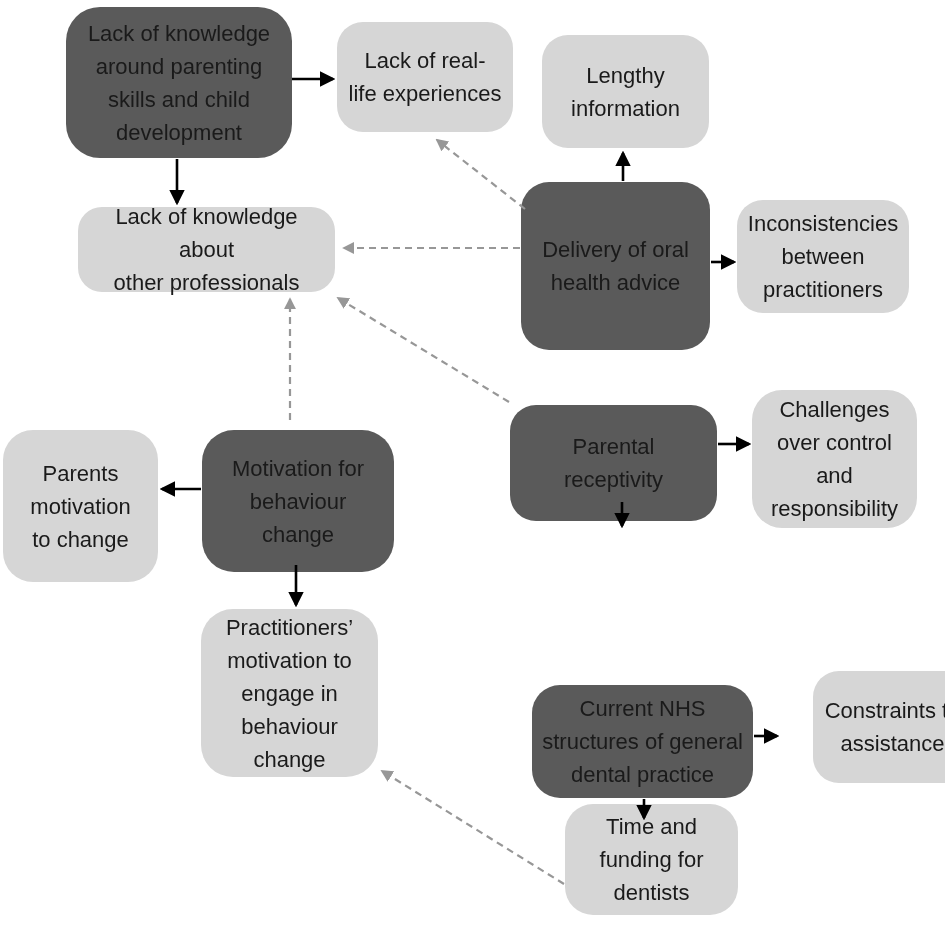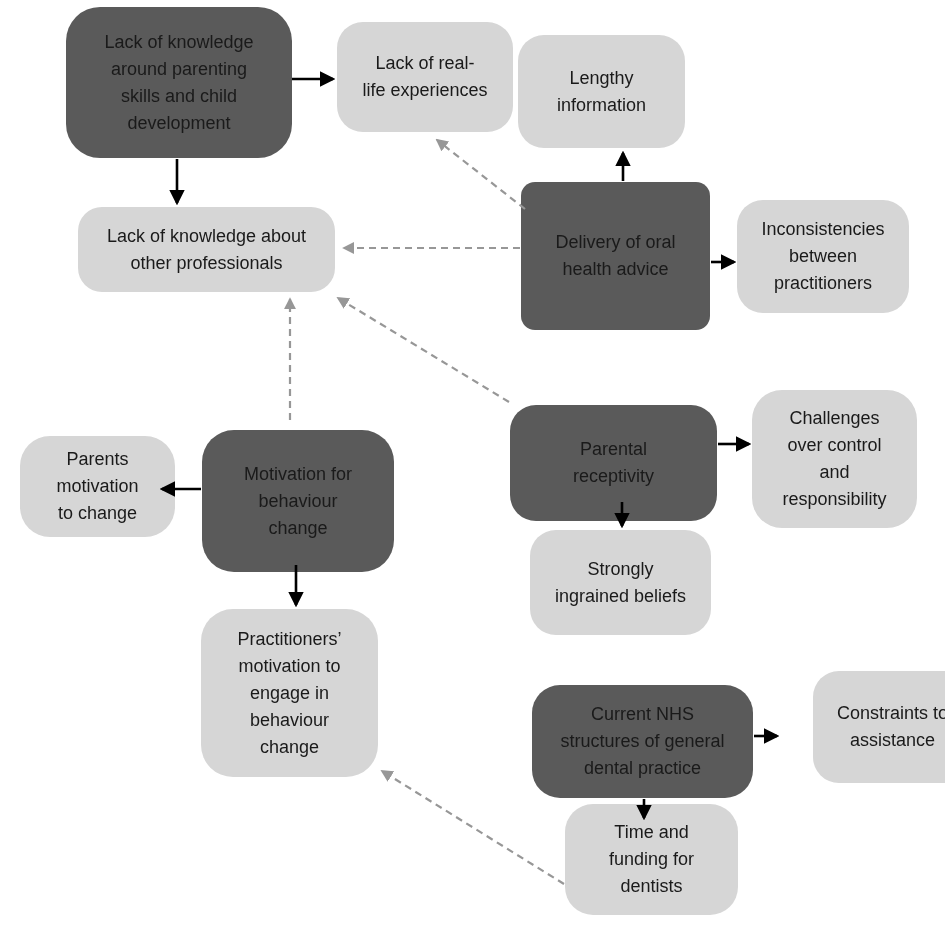--- a/index.html
+++ b/index.html
@@ -16,40 +16,40 @@
     position:relative;
     width:945px;height:938px;
     background:var(--background);
     overflow:hidden;
   }
   .node{
     position:absolute;
     display:flex;align-items:center;justify-content:center;
     text-align:center;
     color:var(--text);
-    font-size:18px;
+    font-size:22px;
     line-height:1.5;
     box-sizing:border-box;
     padding:6px 10px;
   }
   .node .label{white-space:pre-line;}
   .dark{background:var(--node-dark);}
   .light{background:var(--node-light);}
 
   
   .n-parenting   {left:66px;  top:7px;   width:226px; height:151px; border-radius:34px;}
   .n-reallife    {left:337px; top:22px;  width:176px; height:110px; border-radius:26px;}
-  .n-lengthy     {left:518px; top:35px;  width:167px; height:113px; border-radius:26px;}
-  .n-delivery    {left:521px; top:182px; width:189px; height:148px; border-radius:14px;}
+  .n-lengthy     {left:542px; top:35px;  width:167px; height:113px; border-radius:26px;}
+  .n-delivery    {left:521px; top:182px; width:189px; height:168px; border-radius:28px;}
   .n-inconsist   {left:737px; top:200px; width:172px; height:113px; border-radius:26px;}
   .n-knowprof    {left:78px;  top:207px; width:257px; height:85px;  border-radius:24px;}
   .n-parental    {left:510px; top:405px; width:207px; height:116px;  border-radius:26px;}
   .n-challenges  {left:752px; top:390px; width:165px; height:138px; border-radius:30px;}
   .n-beliefs     {left:530px; top:530px; width:181px; height:105px; border-radius:26px;}
-  .n-parentsmot  {left:20px;   top:430px; width:155px; height:101px; border-radius:30px;margin-top:6px;}
+  .n-parentsmot  {left:3px;   top:430px; width:155px; height:152px; border-radius:30px;}
   .n-motchange   {left:202px; top:422px; width:192px; height:142px; border-radius:32px;margin-top:8px;}
   .n-practmot    {left:201px; top:609px; width:177px; height:168px; border-radius:32px;}
   .n-nhs         {left:532px; top:685px; width:221px; height:113px; border-radius:28px;}
   .n-constraints {left:781px; top:671px; width:159px; height:112px; border-radius:26px;margin-left:32px;}
   .n-timefund    {left:565px; top:804px; width:173px; height:111px; border-radius:28px;}
 
   svg.edges{
     position:absolute;left:0;top:0;
     width:945px;height:938px;
     pointer-events:none;
@@ -93,24 +93,20 @@
   </div>
   <div class="node dark n-parental">
     <span class="label">Parental
 receptivity</span>
   </div>
   <div class="node light n-challenges">
     <span class="label">Challenges
 over control
 and
 responsibility</span>
-  </div>
-  <div class="node light n-beliefs">
-    <span class="label">Strongly
-ingrained beliefs</span>
   </div>
   <div class="node light n-parentsmot">
     <span class="label">Parents
 motivation
 to change</span>
   </div>
   <div class="node dark n-motchange">
     <span class="label">Motivation for
 behaviour
 change</span>

